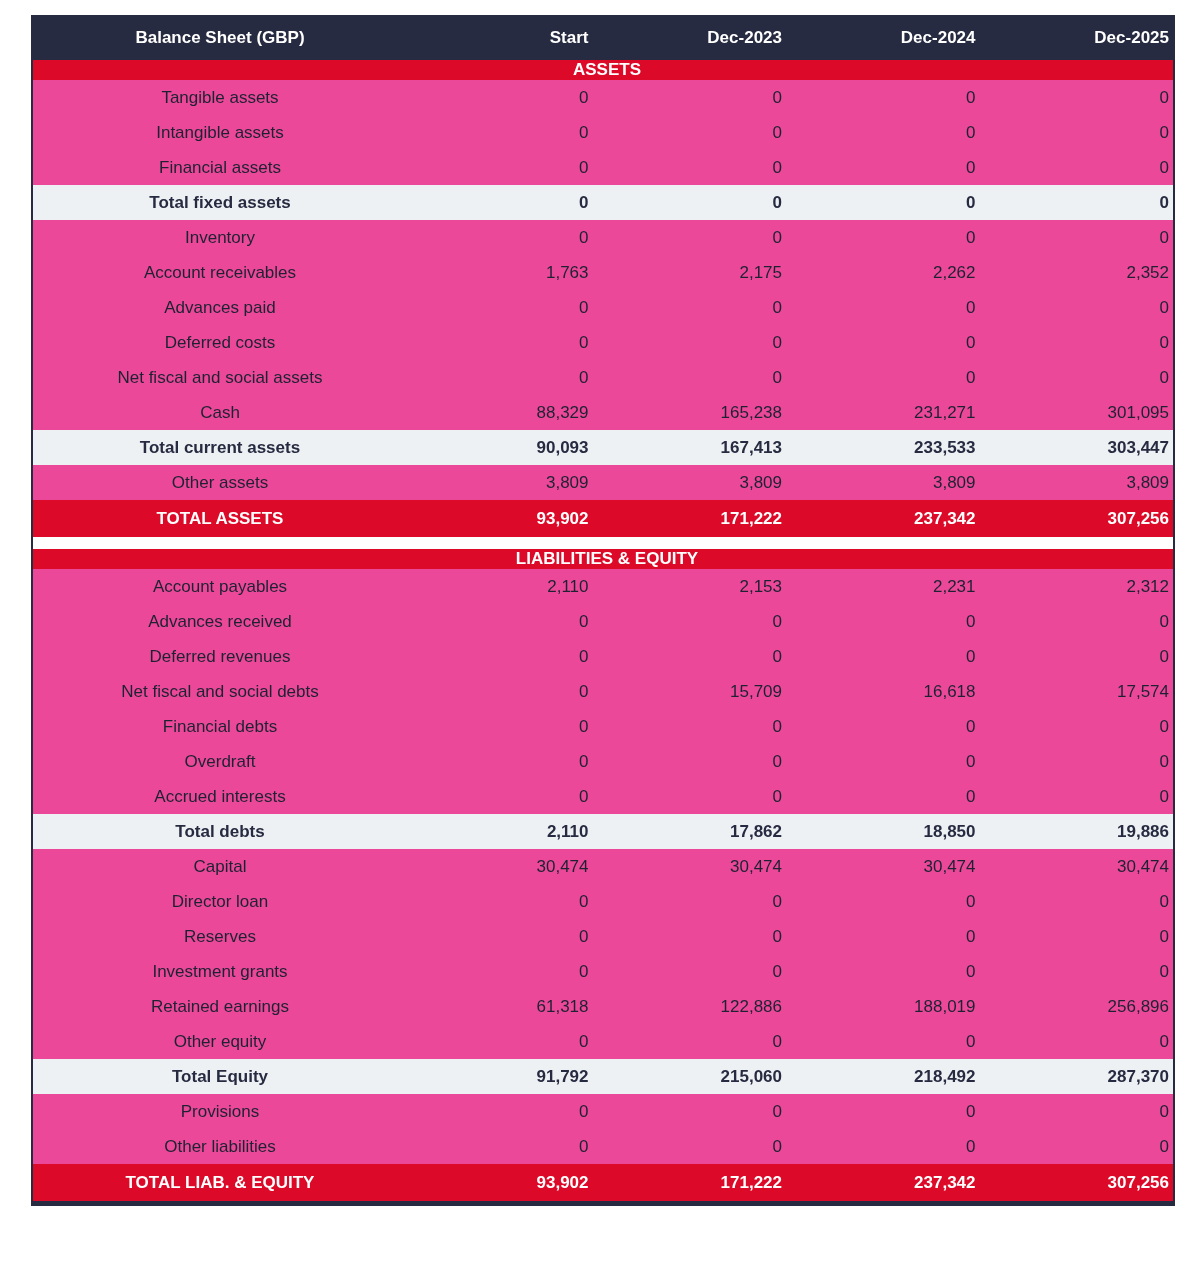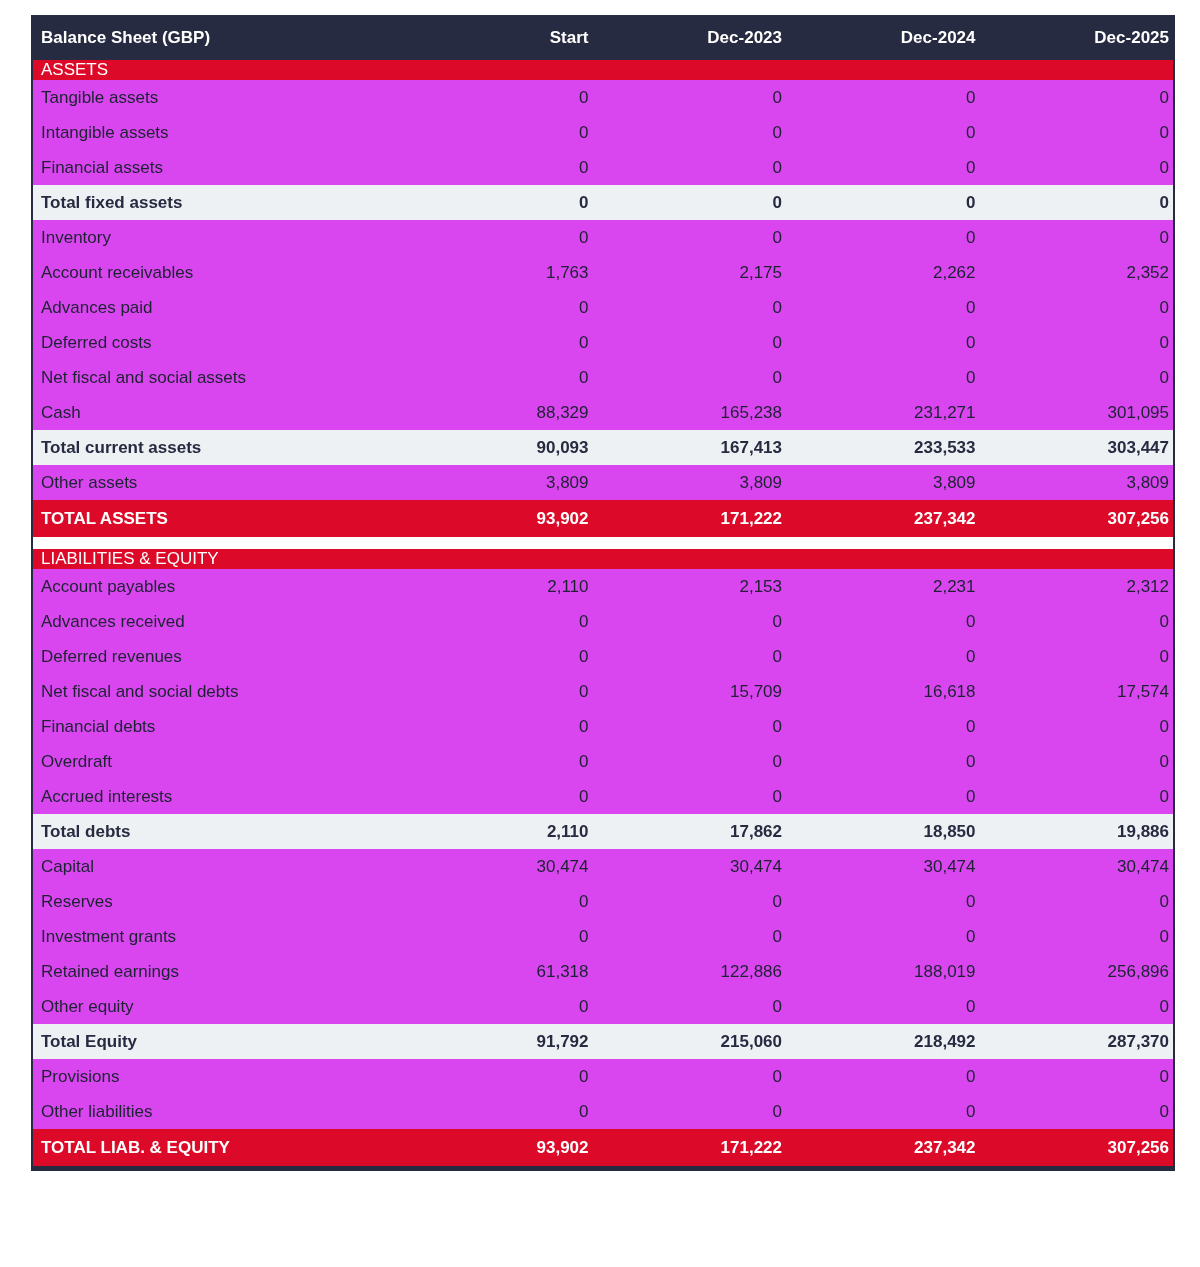--- a/index.html
+++ b/index.html
@@ -24,36 +24,36 @@
     border-bottom: 5px solid var(--navy);
   }
   table {
     width: 100%;
     border-collapse: collapse;
     table-layout: fixed;
     font-size: 17px;
   }
   col.c-label { width: 366px; }
   th, td { padding: 0; vertical-align: middle; }
-  .lbl { text-align: left; padding-left: 8px; }
+  .lbl { text-align: center; padding-left: 8px; }
   .val { text-align: right; padding-right: 4px; }
   tr.header {
     background: var(--navy);
     color: #ffffff;
     height: 44px;
   }
   tr.header th { font-weight: bold; font-size: 17px; }
   tr.section td {
     background: var(--red);
     color: #ffffff;
-    font-weight: normal;
+    font-weight: bold;
     height: 16px;
   }
   tr.item {
-    background: #d946ef;
+    background: #ec4899;
     color: var(--text);
     height: 35px;
   }
   tr.subtotal {
     background: var(--band);
     color: var(--navy);
     font-weight: bold;
     height: 35px;
     margin-top: 44px;
   }
@@ -245,20 +245,27 @@
           <td class="val">19,886</td>
         </tr>
         <tr class="item">
           <td class="lbl">Capital</td>
           <td class="val">30,474</td>
           <td class="val">30,474</td>
           <td class="val">30,474</td>
           <td class="val">30,474</td>
         </tr>
         <tr class="item">
+          <td class="lbl">Director loan</td>
+          <td class="val">0</td>
+          <td class="val">0</td>
+          <td class="val">0</td>
+          <td class="val">0</td>
+        </tr>
+        <tr class="item">
           <td class="lbl">Reserves</td>
           <td class="val">0</td>
           <td class="val">0</td>
           <td class="val">0</td>
           <td class="val">0</td>
         </tr>
         <tr class="item">
           <td class="lbl">Investment grants</td>
           <td class="val">0</td>
           <td class="val">0</td>

